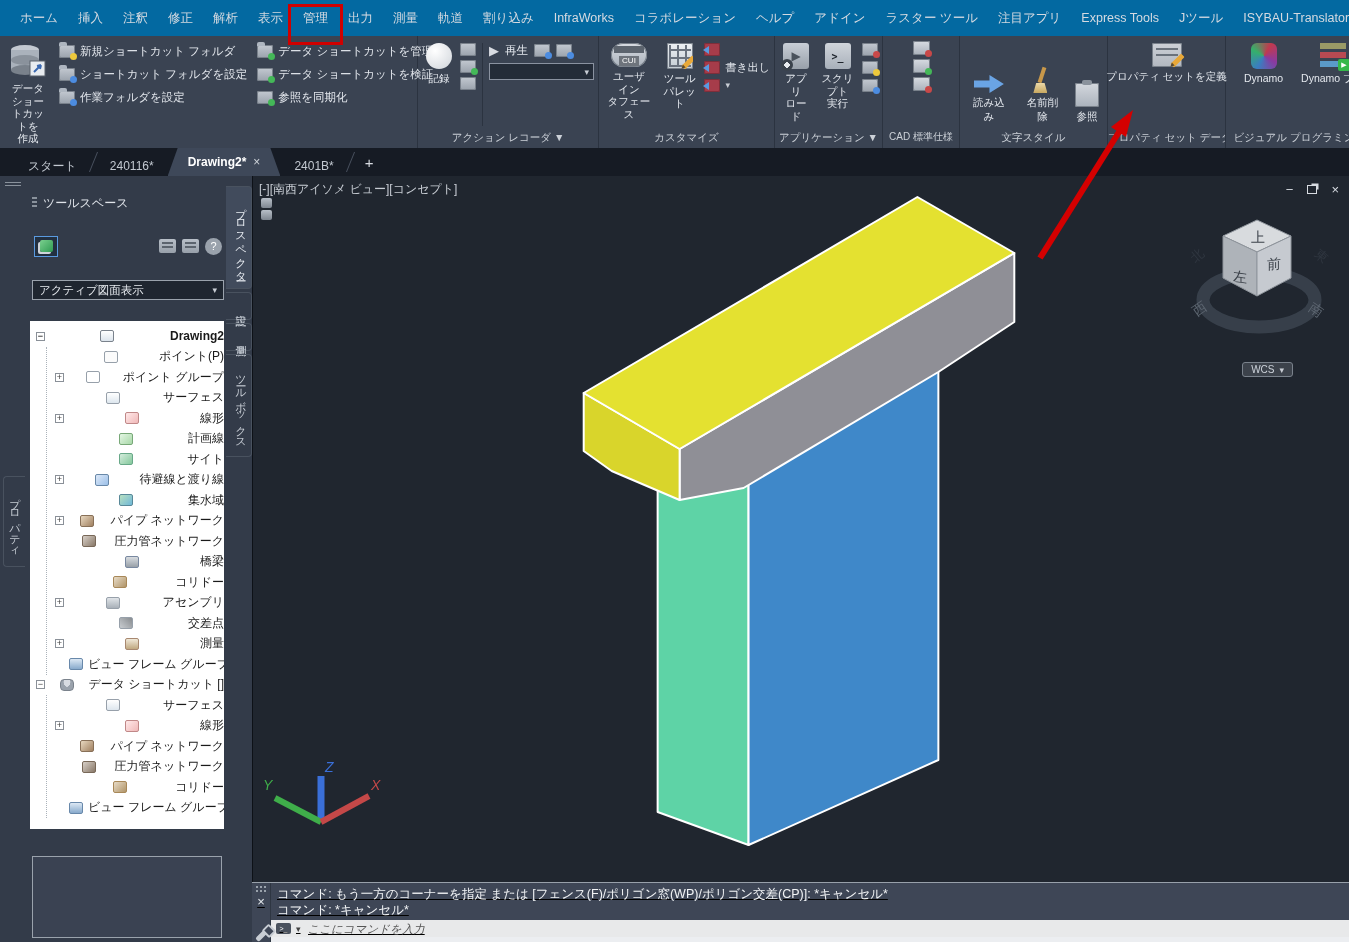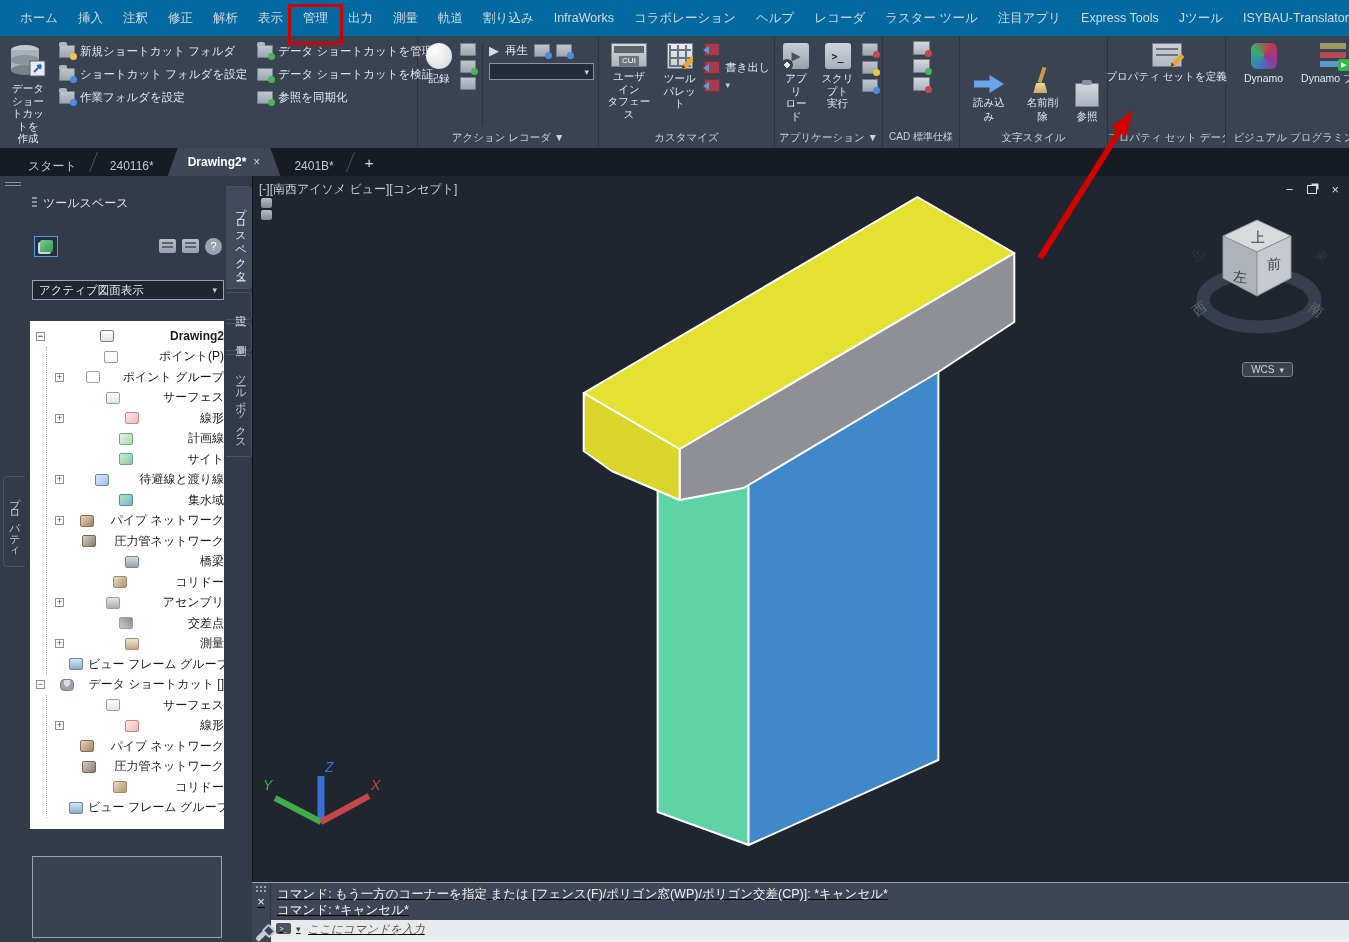--- a/index.html
+++ b/index.html
@@ -28,21 +28,21 @@
   .acc-y::after,.acc-b::after,.acc-g::after,.acc-r::after{content:"";position:absolute;right:-2px;bottom:-2px;width:7px;height:7px;border-radius:50%;}
   .acc-y::after{background:#ecc83c;} .acc-b::after{background:#4c8ce0;} .acc-g::after{background:#44b858;} .acc-r::after{background:#c84848;}
   .mi.cuix{background:#a63c4a;box-shadow:inset 0 0 0 1px #7e2e3a;}
   .mi.cuix::before{content:"";position:absolute;left:-5px;top:3px;border:4px solid transparent;border-right:6px solid #5a9ae0;}
   .rec-circle{width:26px;height:26px;border-radius:50%;background:radial-gradient(circle at 35% 30%,#ffffff,#cfd4da);}
   .vdiv{width:1px;align-self:stretch;background:#2b3340;margin:2px 2px;}
   .play-tri::after{content:"▶";color:#d8dce2;font-size:13px;}
   .ar-right{display:flex;flex-direction:column;gap:5px;flex:1;min-width:0;padding-top:2px;}
   .ar-toprow{display:flex;align-items:center;gap:6px;font-size:11.5px;}
   .ar-dropdown{height:17px;background:#242c38;border:1px solid #8a92a0;display:flex;align-items:center;justify-content:flex-end;padding:0 4px;}
-  .cui-icon{width:36px;height:24px;background:linear-gradient(#d8dce2,#aab2bc);border-radius:2px;position:relative;box-shadow:inset 0 0 0 1px #78808a;display:flex;align-items:flex-end;justify-content:center;}
+  .cui-icon{width:36px;height:24px;background:linear-gradient(#d8dce2,#aab2bc);border-radius:12px;position:relative;box-shadow:inset 0 0 0 1px #78808a;display:flex;align-items:flex-end;justify-content:center;}
   .cui-icon::before{content:"";position:absolute;top:3px;left:3px;right:3px;height:7px;background:#5c646e;}
   .cui-badge{background:#6e747c;color:#fff;font-size:8px;line-height:10px;padding:0 3px;margin-bottom:1px;}
   .palette-icon{width:26px;height:26px;border-radius:2px;background:linear-gradient(#eef1f4,#c4ccd4);box-shadow:inset 0 0 0 1px #78808a;position:relative;overflow:hidden;}
   .palette-icon::before{content:"";position:absolute;inset:2px;background:
     repeating-linear-gradient(90deg,#6a727e 0 2px,transparent 2px 8px),
     repeating-linear-gradient(0deg,#6a727e 0 2px,transparent 2px 8px);}
   .pencil{position:absolute;width:15px;height:5px;background:#e8a838;transform:rotate(-45deg);border-radius:1px;right:-3px;bottom:4px;}
   .pencil::after{content:"";position:absolute;left:-4px;top:0;border:2.5px solid transparent;border-right:4px solid #5a4a30;}
   .appload-icon{width:26px;height:26px;border-radius:3px;background:linear-gradient(#c8ced6,#98a0aa);position:relative;display:flex;align-items:center;justify-content:center;color:#4a525c;}
   .appload-icon::before{content:"▶";font-size:12px;}
@@ -184,21 +184,21 @@
       <div class="mtab">軌道</div>
 
       <div class="mtab">割り込み</div>
 
       <div class="mtab">InfraWorks</div>
 
       <div class="mtab">コラボレーション</div>
 
       <div class="mtab">ヘルプ</div>
 
-      <div class="mtab">レコーダ</div>
+      <div class="mtab">アドイン</div>
 
       <div class="mtab">ラスター ツール</div>
 
       <div class="mtab">注目アプリ</div>
 
       <div class="mtab">Express Tools</div>
 
       <div class="mtab">Jツール</div>
 
       <div class="mtab">ISYBAU-Translator</div>

